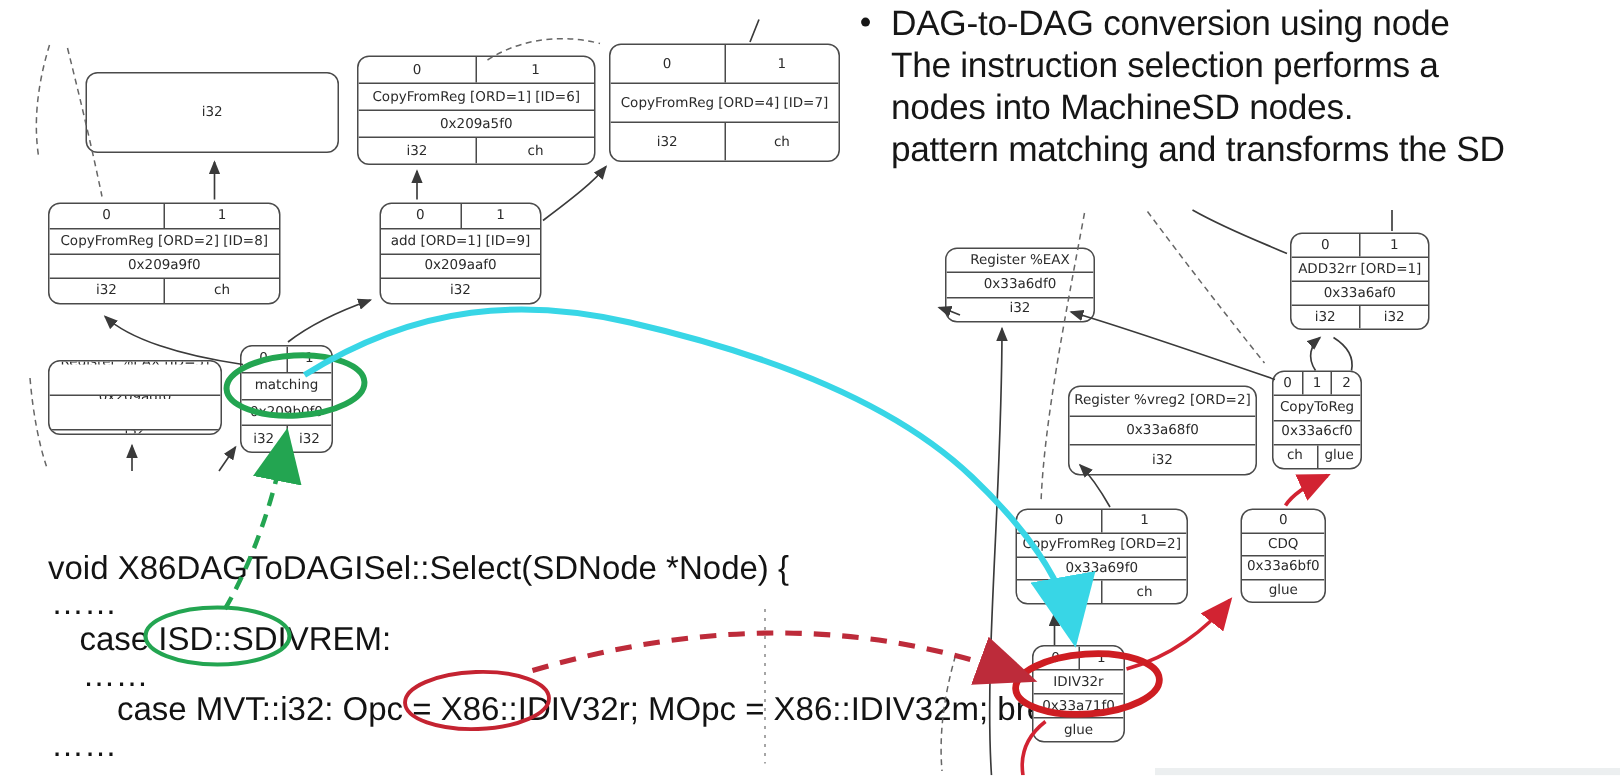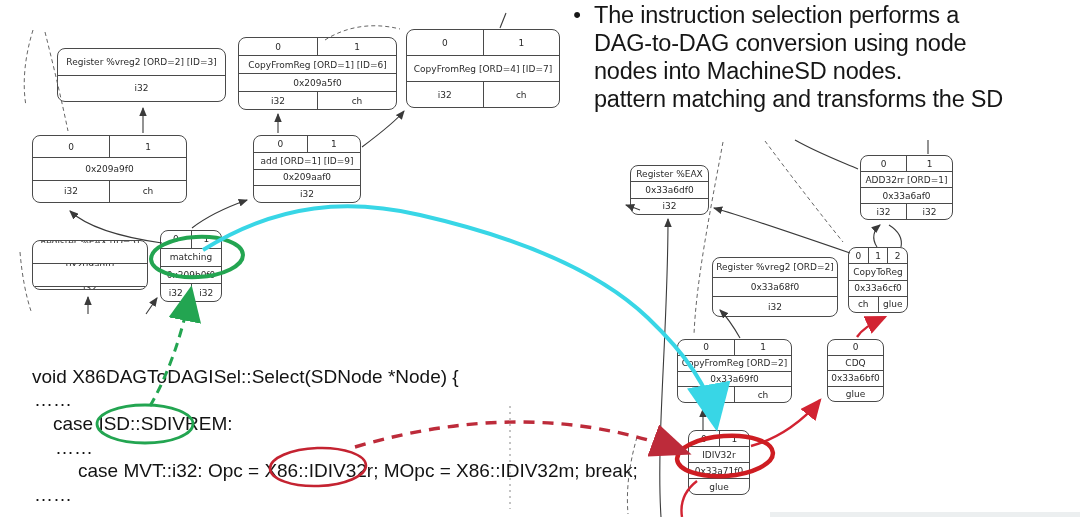--- a/index.html
+++ b/index.html
@@ -5,21 +5,21 @@
   html,body{margin:0;padding:0;background:#ffffff;}
   .stage{
     position:relative;width:1080px;height:517px;background:#ffffff;
     overflow:hidden;font-family:"Liberation Sans",sans-serif;
   }
   
   .bullet{position:absolute;left:560px;top:1px;width:516px;display:flex;
     color:#161616;font-size:23.5px;line-height:28px;letter-spacing:-0.2px;}
   .bullet .marker{width:34px;font-size:22px;text-align:center;flex:0 0 34px;}
   
-  .code-line{position:absolute;color:#131313;font-size:19px;white-space:pre;text-align:center;}
+  .code-line{position:absolute;color:#131313;font-size:22px;white-space:pre;text-align:center;}
   .cl0{left:32px;top:366px;}
   .cl1{left:34px;top:389px;}
   .cl2{left:53px;top:413px;}
   .cl3{left:55px;top:437px;}
   .cl4{left:78px;top:460px;}
   .cl5{left:34px;top:484px;}
   
   .gnode{position:absolute;border:1.3px solid #4a4a4a;border-radius:8px;background:#fff;
     display:flex;flex-direction:column;overflow:hidden;
     font-family:"DejaVu Sans",sans-serif;font-size:9px;color:#2a2a2a;box-sizing:border-box;}
@@ -44,40 +44,37 @@
   .bottom-sliver{position:absolute;left:770px;top:512px;width:310px;height:5px;background:#eceff0;}
 </style>
 </head>
 <body>
 
 <div class="stage">
 
   <div class="bullet">
     <span class="marker">•</span>
     <div>
+      <div>DAG-to-DAG conversion using node</div>
       <div>The instruction selection performs a</div>
-      <div>DAG-to-DAG conversion using node</div>
       <div>nodes into MachineSD nodes.</div>
       <div>pattern matching and transforms the SD</div>
     </div>
   </div>
 
   <div class="code-line cl0">void X86DAGToDAGISel::Select(SDNode *Node) {</div>
   <div class="code-line cl1">……</div>
   <div class="code-line cl2">case ISD::SDIVREM:</div>
   <div class="code-line cl3">……</div>
   <div class="code-line cl4">case MVT::i32: Opc = X86::IDIV32r; MOpc = X86::IDIV32m; break;</div>
   <div class="code-line cl5">……</div>
 
   <div id="left-dag">
       <div class="gnode" style="left: 57px; top: 48px; width: 169px; height: 54px;">
         <div class="grow">
-          <div class="gcell">Register %vreg2 [ORD=2] [ID=3]</div>
-        </div>
-        <div class="grow">
           <div class="gcell">i32</div>
         </div>
       </div>
       <div class="gnode" style="left: 238px; top: 37px; width: 159px; height: 73px;">
         <div class="grow">
           <div class="gcell">0</div>
           <div class="gcell">1</div>
         </div>
         <div class="grow">
           <div class="gcell">CopyFromReg [ORD=1] [ID=6]</div>
@@ -100,20 +97,23 @@
         </div>
         <div class="grow">
           <div class="gcell">i32</div>
           <div class="gcell">ch</div>
         </div>
       </div>
       <div class="gnode" style="left: 32px; top: 135px; width: 155px; height: 68px;">
         <div class="grow">
           <div class="gcell">0</div>
           <div class="gcell">1</div>
+        </div>
+        <div class="grow">
+          <div class="gcell">CopyFromReg [ORD=2] [ID=8]</div>
         </div>
         <div class="grow">
           <div class="gcell">0x209a9f0</div>
         </div>
         <div class="grow">
           <div class="gcell">i32</div>
           <div class="gcell">ch</div>
         </div>
       </div>
       <div class="gnode" style="left: 253px; top: 135px; width: 108px; height: 68px;">
@@ -153,21 +153,21 @@
         <div class="grow">
           <div class="gcell">0x209b0f0</div>
         </div>
         <div class="grow">
           <div class="gcell">i32</div>
           <div class="gcell">i32</div>
         </div>
       </div>
     </div>
   <div id="right-dag">
-      <div class="gnode" style="left: 630px; top: 165px; width: 79px; height: 50px;">
+      <div class="gnode" style="left: 630px; top: 165px; width: 100px; height: 50px;">
         <div class="grow">
           <div class="gcell">Register %EAX</div>
         </div>
         <div class="grow">
           <div class="gcell">0x33a6df0</div>
         </div>
         <div class="grow">
           <div class="gcell">i32</div>
         </div>
       </div>

